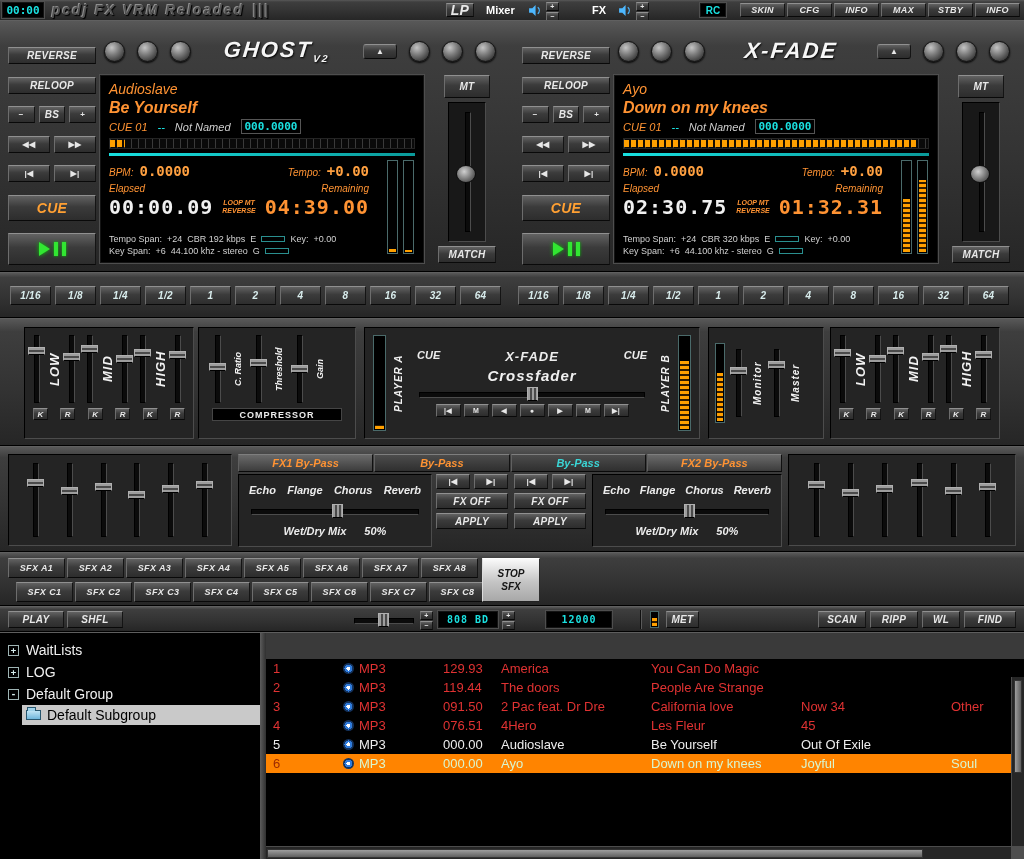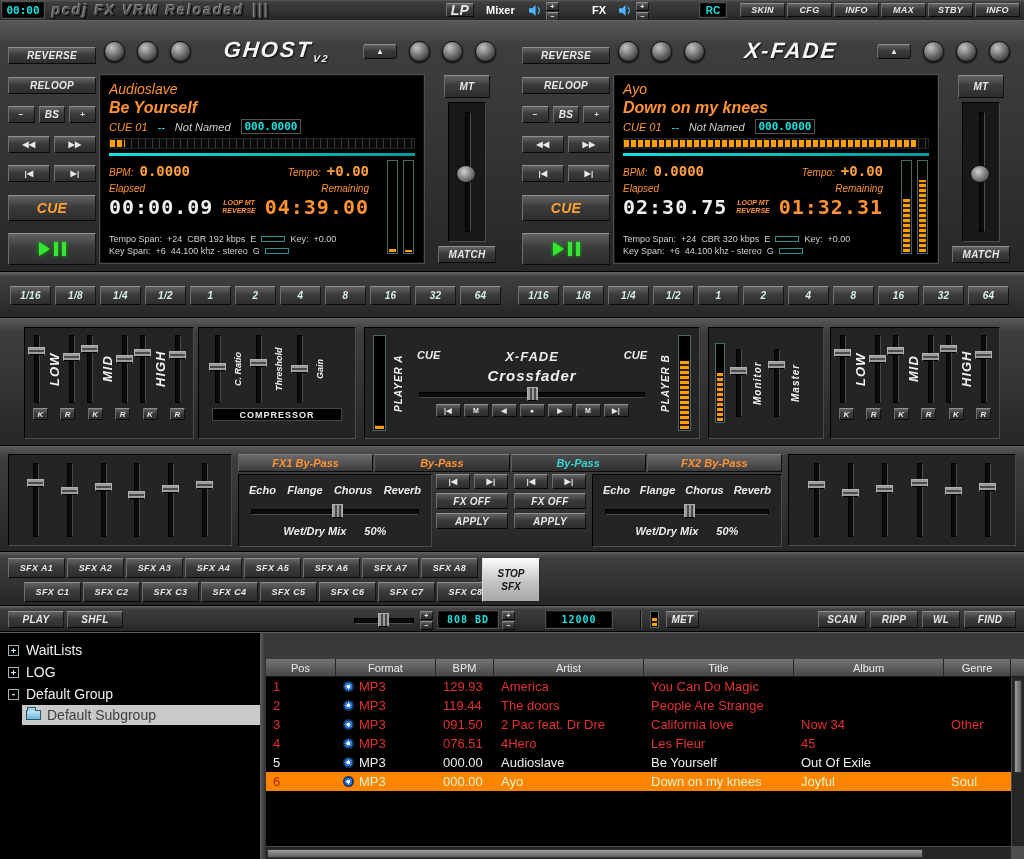--- a/index.html
+++ b/index.html
@@ -132,21 +132,21 @@
 .minihf{position:absolute;left:352px;top:6px;width:64px}
 .stepp{position:absolute;top:4px;width:13px;height:17px;display:flex;flex-direction:column;gap:1px}
 .stepp .btn{flex:1;font:bold 7px "Liberation Sans",sans-serif;font-style:normal}
 .sepv{position:absolute;left:640px;top:3px;width:2px;height:19px;background:#101010;border-right:1px solid #5a5a5a}
 .mmeter{position:absolute;left:650px;top:4px;width:9px;height:17px}
 
 #browser{top:632px;left:0;width:1024px;height:227px;background:#3a3a3a;border-top:1px solid #5e5e5e}
 .sidebar{position:absolute;left:0;top:0;width:260px;height:227px;background:#000;padding-top:6px}
 .titem{display:flex;align-items:center;gap:7px;height:22px;padding-left:8px;color:#f0f0f0;font-size:14px}
 .exp{width:11px;height:11px;border:1px solid #9fb5b5;background:#000;color:#d5ecec;font:bold 9px/9px "DejaVu Sans Mono",monospace;text-align:center;flex:none}
-.tsel{margin-left:22px;width:238px;background:#c9c9c9;color:#404040;height:20px;display:flex;align-items:center;gap:6px;padding-left:4px;font-size:14px}
+.tsel{margin-left:22px;width:238px;background:#c9c9c9;color:#000000;height:20px;display:flex;align-items:center;gap:6px;padding-left:4px;font-size:14px}
 .folder{width:15px;height:10px;background:linear-gradient(180deg,#bfe4f5,#6fb6dc);border:1px solid #28566e;position:relative;flex:none}
 .folder:before{content:"";position:absolute;top:-4px;left:0;width:7px;height:3px;background:#9fd2ea;border:1px solid #28566e;border-bottom:none}
 .vline{position:absolute;left:260px;top:0;width:6px;height:227px;background:linear-gradient(90deg,#5c5c5c,#303030)}
 .table{position:absolute;left:266px;top:26px;right:0;bottom:0;background:#000}
 .thead{display:flex;height:18px;background:linear-gradient(180deg,#747474,#464646);border-bottom:1px solid #1e1e1e;padding-right:13px}
 .hcell{display:flex;align-items:center;justify-content:center;font-size:11px;color:#ececec;border-right:1px solid #262626;overflow:hidden;white-space:nowrap;flex:none}
 .w1{width:70px}.w2{width:100px}.w3{width:58px}.w4{width:150px}.w5{width:150px}.w6{width:150px}.w7{flex:1 1 0;min-width:0}
 .prow{display:flex;height:19px;align-items:center;font-size:13px;padding-right:13px}
 .pc{padding-left:7px;overflow:hidden;white-space:nowrap;flex:none}
 .fmtc{display:flex;align-items:center}
@@ -674,21 +674,21 @@
     <div class="sfxrow" style="left:8px;top:5px">
       <div class="btn sfxb">SFX A1</div>
       <div class="btn sfxb">SFX A2</div>
       <div class="btn sfxb">SFX A3</div>
       <div class="btn sfxb">SFX A4</div>
       <div class="btn sfxb">SFX A5</div>
       <div class="btn sfxb">SFX A6</div>
       <div class="btn sfxb">SFX A7</div>
       <div class="btn sfxb">SFX A8</div>
     </div>
-    <div class="sfxrow" style="left:24px;top:29px">
+    <div class="sfxrow" style="left:16px;top:29px">
       <div class="btn sfxb">SFX C1</div>
       <div class="btn sfxb">SFX C2</div>
       <div class="btn sfxb">SFX C3</div>
       <div class="btn sfxb">SFX C4</div>
       <div class="btn sfxb">SFX C5</div>
       <div class="btn sfxb">SFX C6</div>
       <div class="btn sfxb">SFX C7</div>
       <div class="btn sfxb">SFX C8</div>
     </div>
     <div class="stopb">
@@ -738,29 +738,20 @@
           <span class="exp">-</span>
           <span>Default Group</span>
         </div>
       <div class="tsel">
           <span class="folder"></span>
           <span>Default Subgroup</span>
         </div>
     </div>
     <div class="vline"></div>
     <div class="table">
-      <div class="thead">
-        <div class="hcell w1">Pos</div>
-        <div class="hcell w2">Format</div>
-        <div class="hcell w3">BPM</div>
-        <div class="hcell w4">Artist</div>
-        <div class="hcell w5">Title</div>
-        <div class="hcell w6">Album</div>
-        <div class="hcell w7">Genre</div>
-      </div>
       <div class="prow r-red">
         <span class="pc w1 posd">1</span>
         <span class="pc w2 fmtc">
             <i class="disc"></i>
             <span>MP3</span>
           </span>
         <span class="pc w3">129.93</span>
         <span class="pc w4">America</span>
         <span class="pc w5">You Can Do Magic</span>
         <span class="pc w6"></span>

